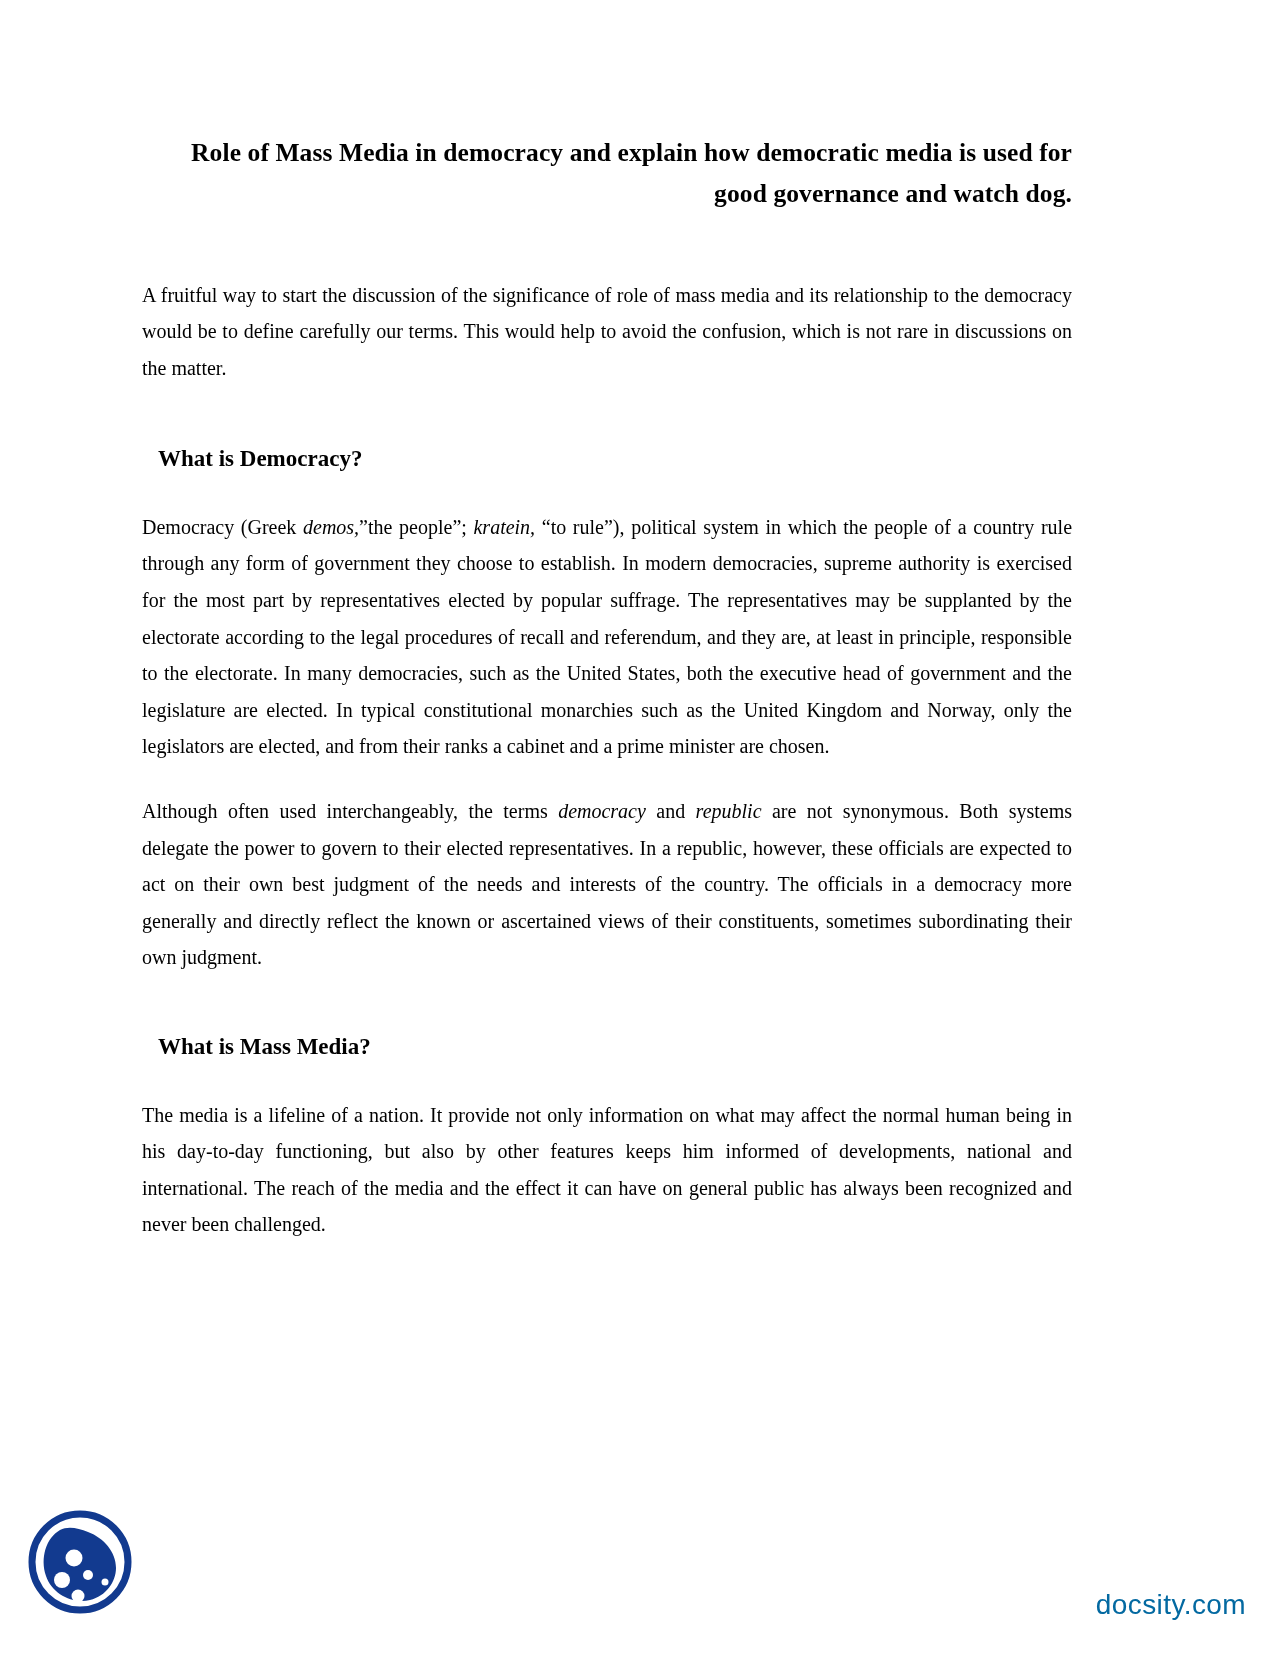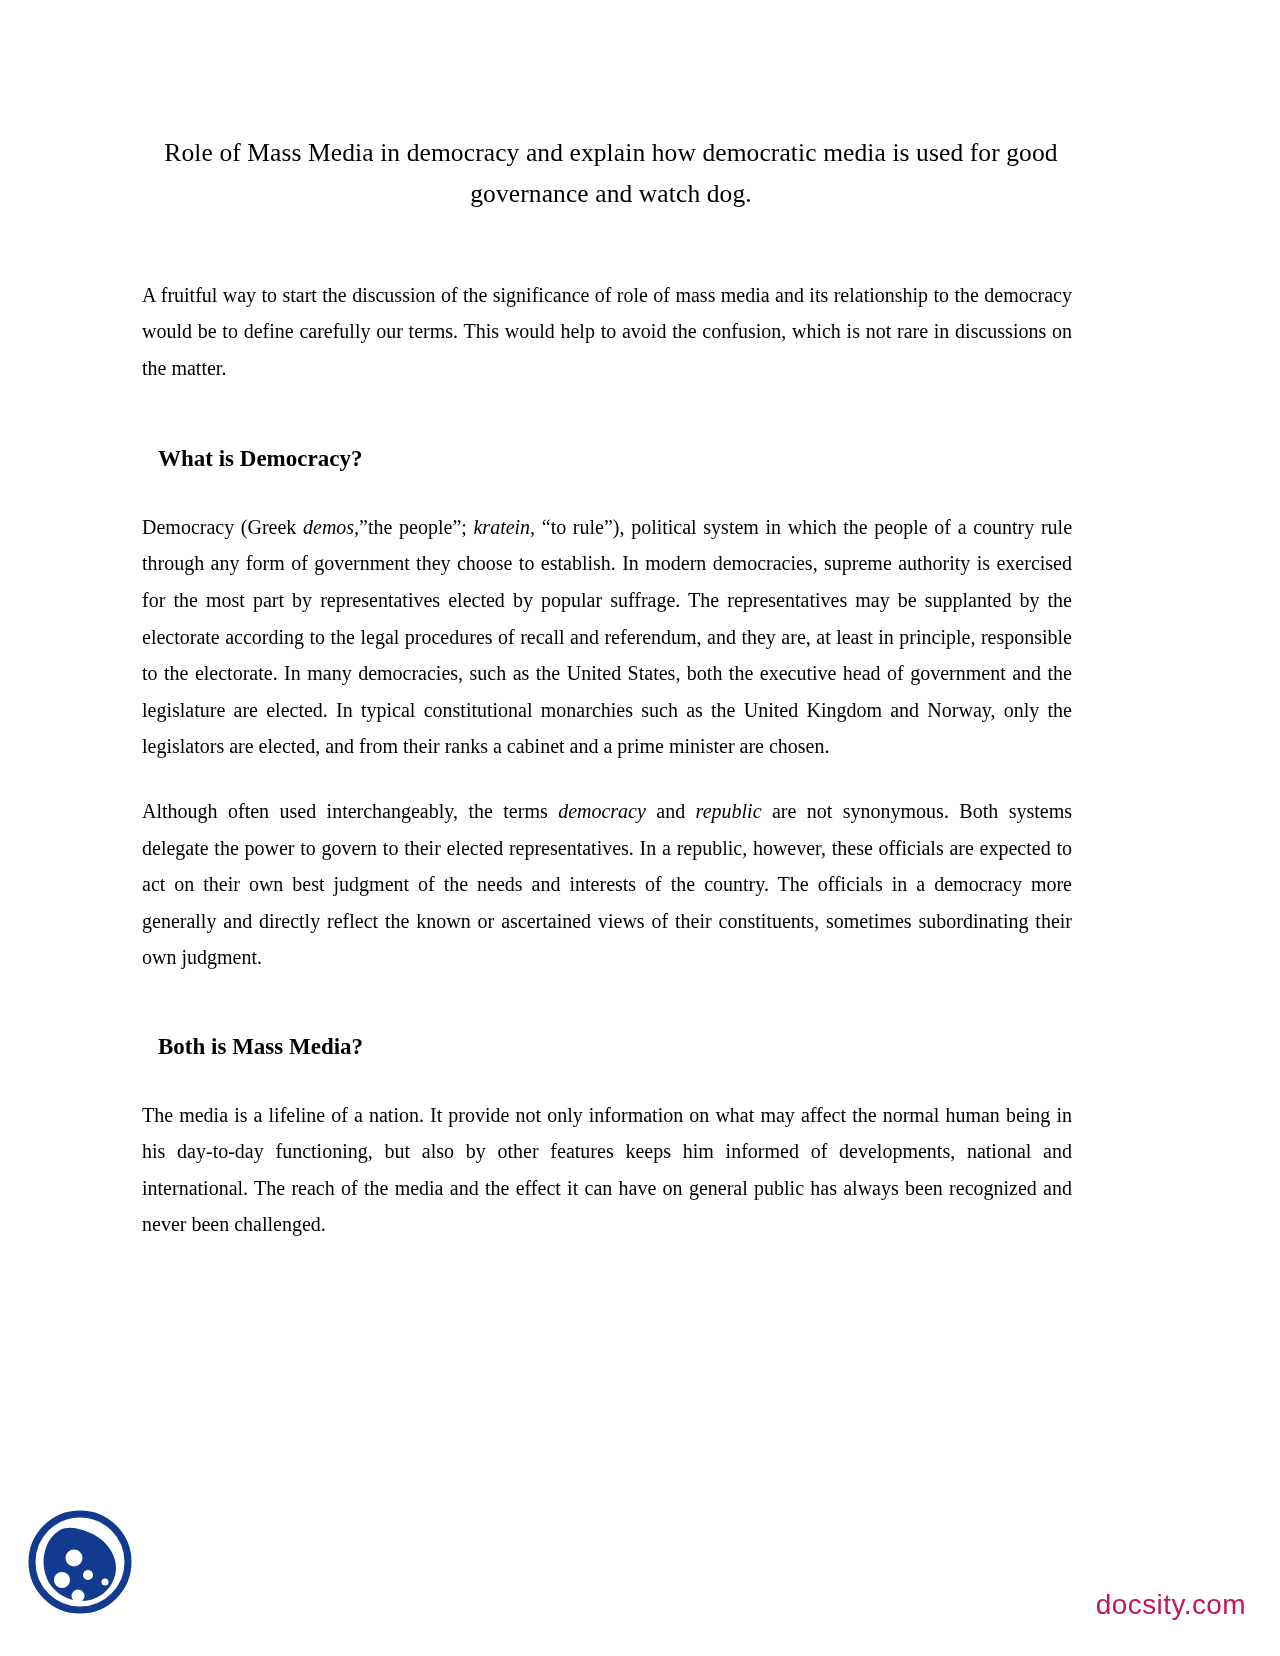--- a/index.html
+++ b/index.html
@@ -24,25 +24,25 @@
 
   .content {
     position: absolute;
     left: 142px;
     top: 132px;
     width: 930px;
   }
 
   .doc-title {
     font-size: 25.5px;
-    font-weight: normal;
+    font-weight: bold;
     line-height: 1.62;
     letter-spacing: 0.1px;
     margin: 0 0 0 8px;
-    text-align: center;
+    text-align: right;
   }
 
   .section-heading {
     font-size: 23px;
     font-weight: bold;
     line-height: 1.5;
     margin: 16px;
   }
 
   p.body-par {
@@ -72,21 +72,21 @@
     width: 108px;
     height: 112px;
   }
   .footer-url {
     position: absolute;
     right: 34px;
     top: 1589px;
     font-family: "Liberation Sans", "DejaVu Sans", sans-serif;
     font-size: 28px;
     letter-spacing: 0.4px;
-    color: #be185d;
+    color: #0369a1;
     white-space: nowrap;
   }
 </style>
 </head>
 <body>
 
 <div class="page">
 
   <div class="content">
 
@@ -103,21 +103,21 @@
     <div class="gap-after-h"></div>
 
     <p class="body-par"><span>Democracy (Greek </span><em class="term">demos,</em><span>”the people”; </span><em class="term">kratein,</em><span> “to rule”), political system in which the people of a country rule through any form of government they choose to establish. In modern democracies, supreme authority is exercised for the most part by representatives elected by popular suffrage. The representatives may be supplanted by the electorate according to the legal procedures of recall and referendum, and they are, at least in principle, responsible to the electorate. In many democracies, such as the United States, both the executive head of government and the legislature are elected. In typical constitutional monarchies such as the United Kingdom and Norway, only the legislators are elected, and from their ranks a cabinet and a prime minister are chosen.</span></p>
 
     <div class="gap-par"></div>
 
     <p class="body-par"><span>Although often used interchangeably, the terms </span><em class="term">democracy</em><span> and </span><em class="term">republic</em><span> are not synonymous. Both systems delegate the power to govern to their elected representatives. In a republic, however, these officials are expected to act on their own best judgment of the needs and interests of the country. The officials in a democracy more generally and directly reflect the known or ascertained views of their constituents, sometimes subordinating their own judgment.</span></p>
 
     <div class="gap-before-h2"></div>
 
-    <h2 class="section-heading">Both is Mass Media?</h2>
+    <h2 class="section-heading">What is Mass Media?</h2>
 
     <div class="gap-after-h"></div>
 
     <p class="body-par">The media is a lifeline of a nation. It provide not only information on what may affect the normal human being in his day-to-day functioning, but also by other features keeps him informed of developments, national and international. The reach of the media and the effect it can have on general public has always been recognized and never been challenged.</p>
 
   </div>
 
   <div class="footer-logo">
     <svg viewBox="0 0 108 112" width="108" height="112" aria-hidden="true">
       <circle cx="54" cy="56" r="48" fill="none" stroke="#123a8f" stroke-width="7"></circle>

